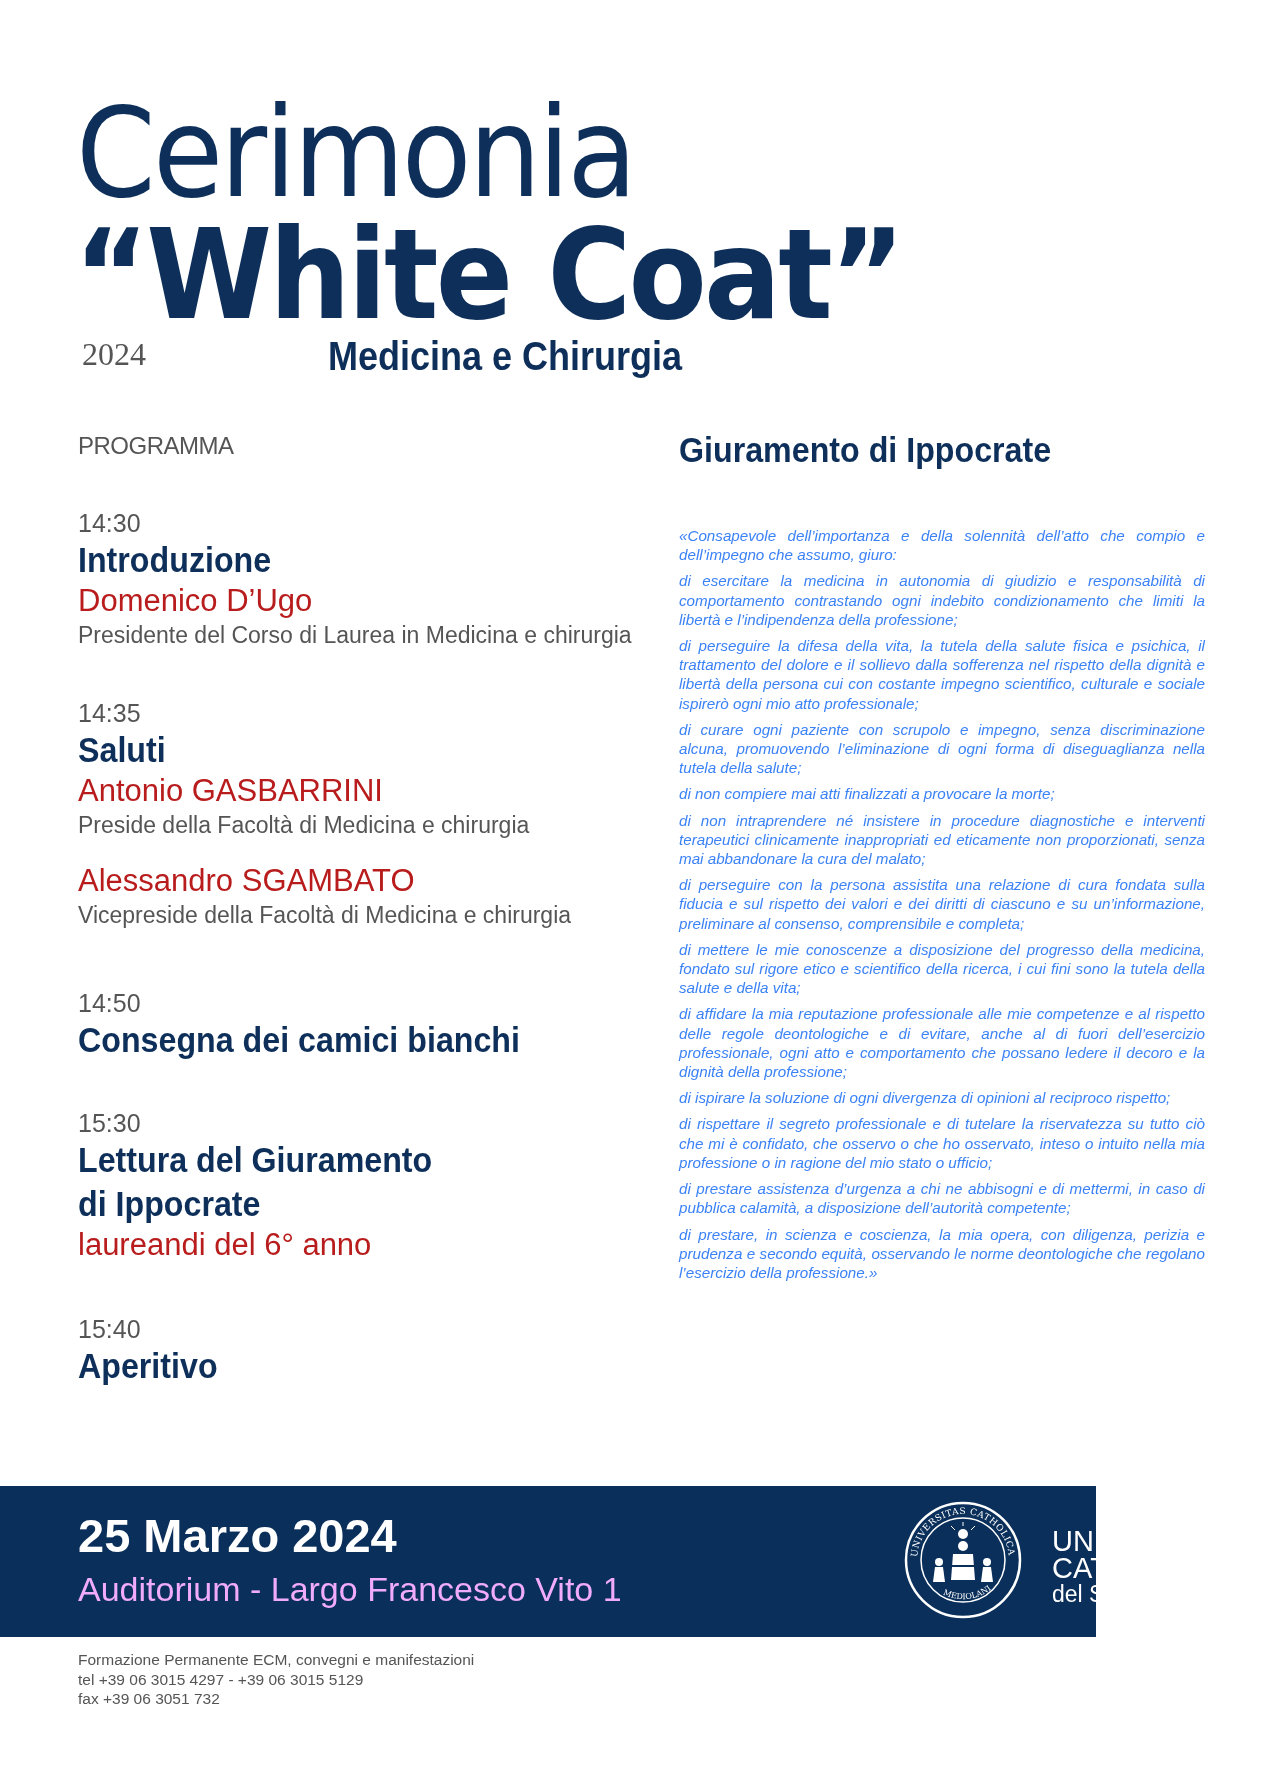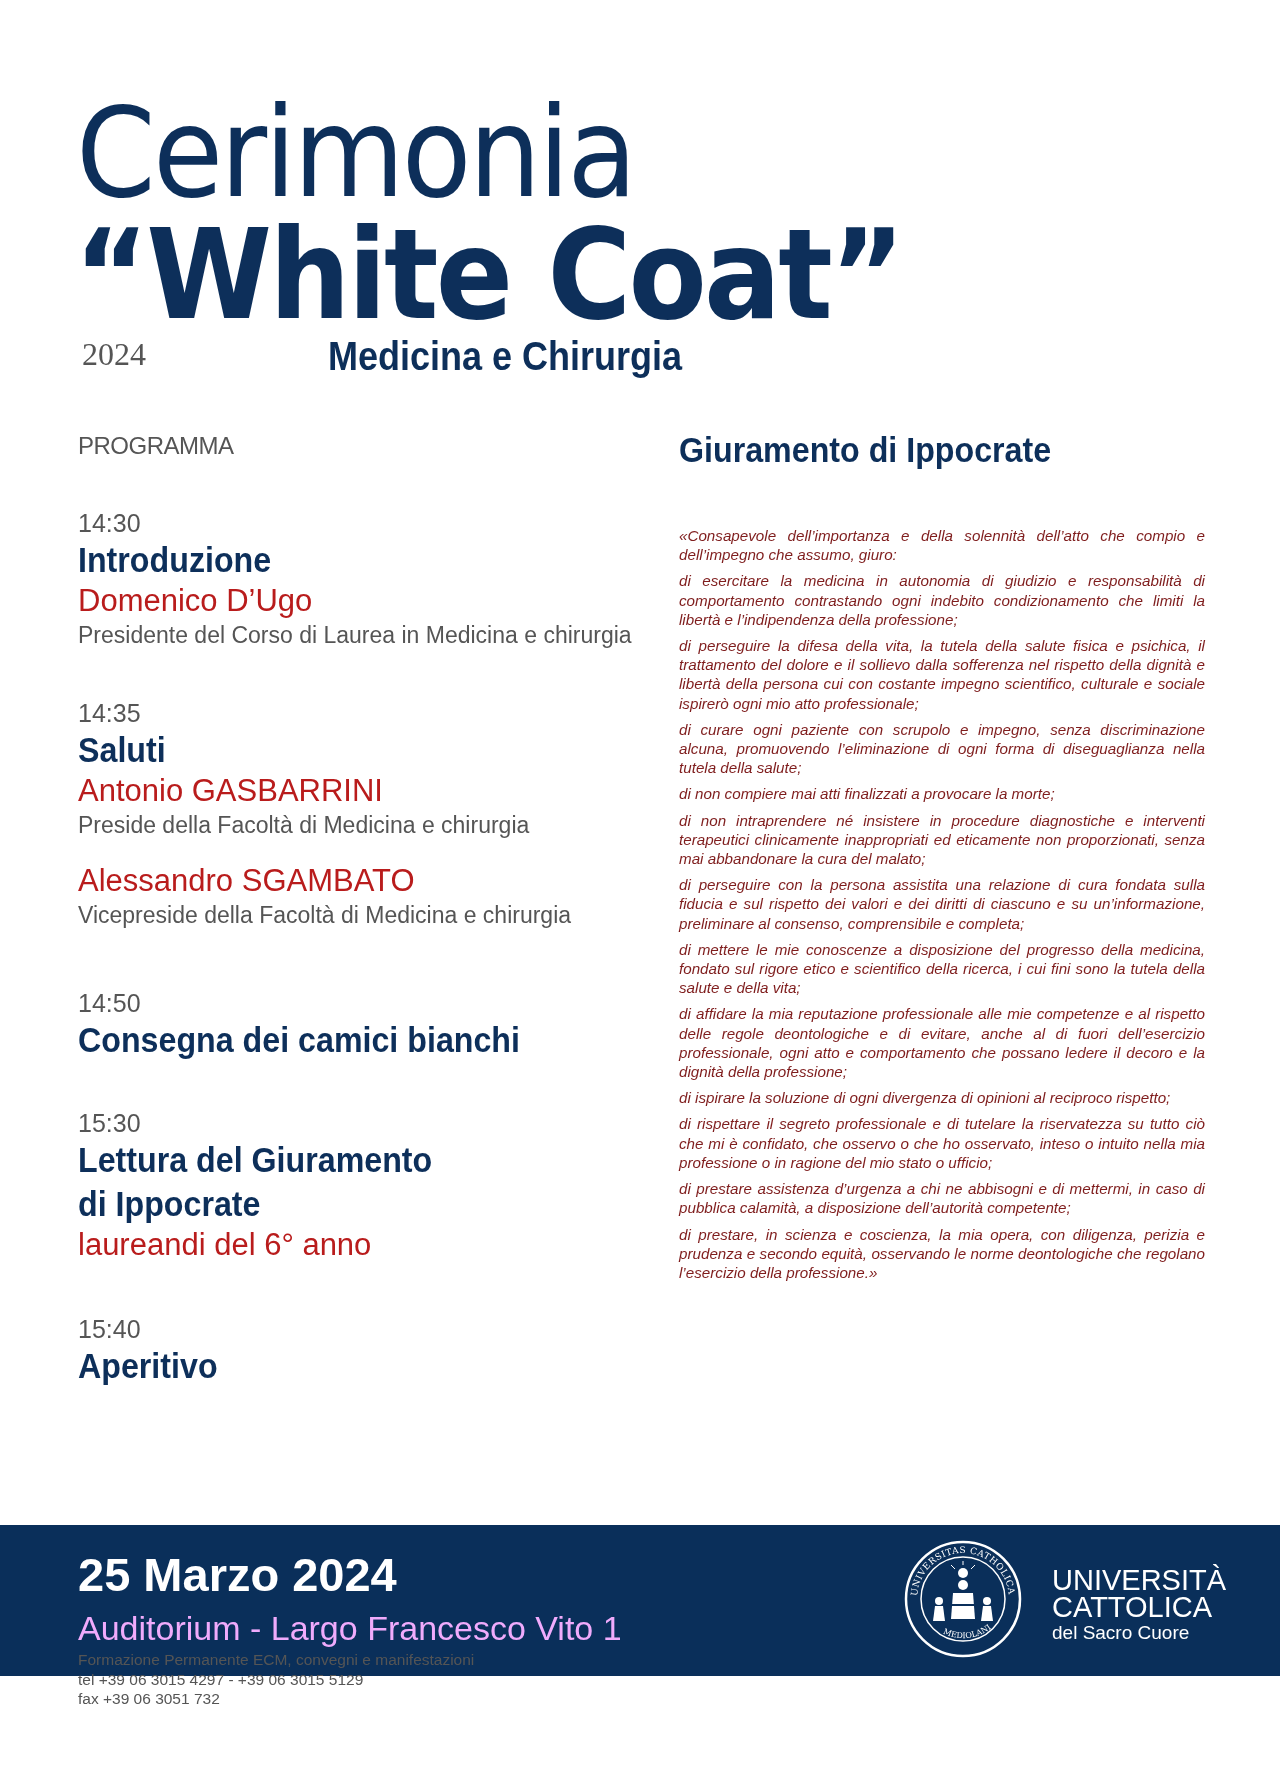--- a/index.html
+++ b/index.html
@@ -13,29 +13,29 @@
   #subtitle { position:absolute; left:328px; top:334px; font-size:40px; font-weight:bold; color:#0d2f5a; transform:scaleX(0.9); transform-origin:left top; }
   #programma { position:absolute; left:78px; top:432px; font-size:24px; color:#555; letter-spacing:-0.5px; }
   .prog { position:absolute; left:78px; width:560px; }
   .time { font-size:25px; color:#555; line-height:30px; }
   .ptitle { font-size:35px; font-weight:bold; color:#0d2f5a; line-height:44px; transform:scaleX(0.92); transform-origin:left top; white-space:nowrap; }
   .speaker { font-size:31px; color:#b91c1c; line-height:38px; }
   .role { font-size:23px; color:#555; line-height:30px; }
   .gap { height:22px; }
   #oath-title { position:absolute; left:679px; top:430px; font-size:35px; font-weight:bold; color:#0d2f5a; transform:scaleX(0.92); transform-origin:left top; white-space:nowrap; }
   #oath { position:absolute; left:679px; top:526px; width:526px; font-size:15.2px; line-height:19.2px;
-          font-style:italic; color:#7f1d1d; text-align:justify; }
+          font-style:italic; color:#3b82f6; text-align:justify; }
   #oath p { margin:0 0 7px 0; }
-  #band { position:absolute; left:0; top:1486px; width:1280px; height:151px; background:#0a2f5a;margin-top:39px; }
+  #band { position:absolute; left:0; top:1486px; width:1096px; height:151px; background:#0a2f5a; }
   #date { position:absolute; left:78px; top:22px; font-size:47px; font-weight:bold; color:#fff; }
   #venue { position:absolute; left:78px; top:84px; font-size:34px; color:#f0abfc; }
   #seal { position:absolute; left:903px; top:14px; width:120px; height:120px; }
   #uni { position:absolute; left:1052px; top:42px; color:#fff; }
   #uni .l1 { font-size:29px; line-height:27px; letter-spacing:0px; }
-  #uni .l3 { font-size:19px; line-height:24px; }
+  #uni .l3 { font-size:23px; line-height:24px; }
   #footer { position:absolute; left:78px; top:1650px; font-size:15.5px; line-height:19.5px; color:#555; }
 </style>
 </head>
 <body>
 
 <h1 id="title1">Cerimonia</h1>
 <h1 id="title2">“White Coat”</h1>
 <div id="year">2024</div>
 <div id="subtitle">Medicina e Chirurgia</div>
 

